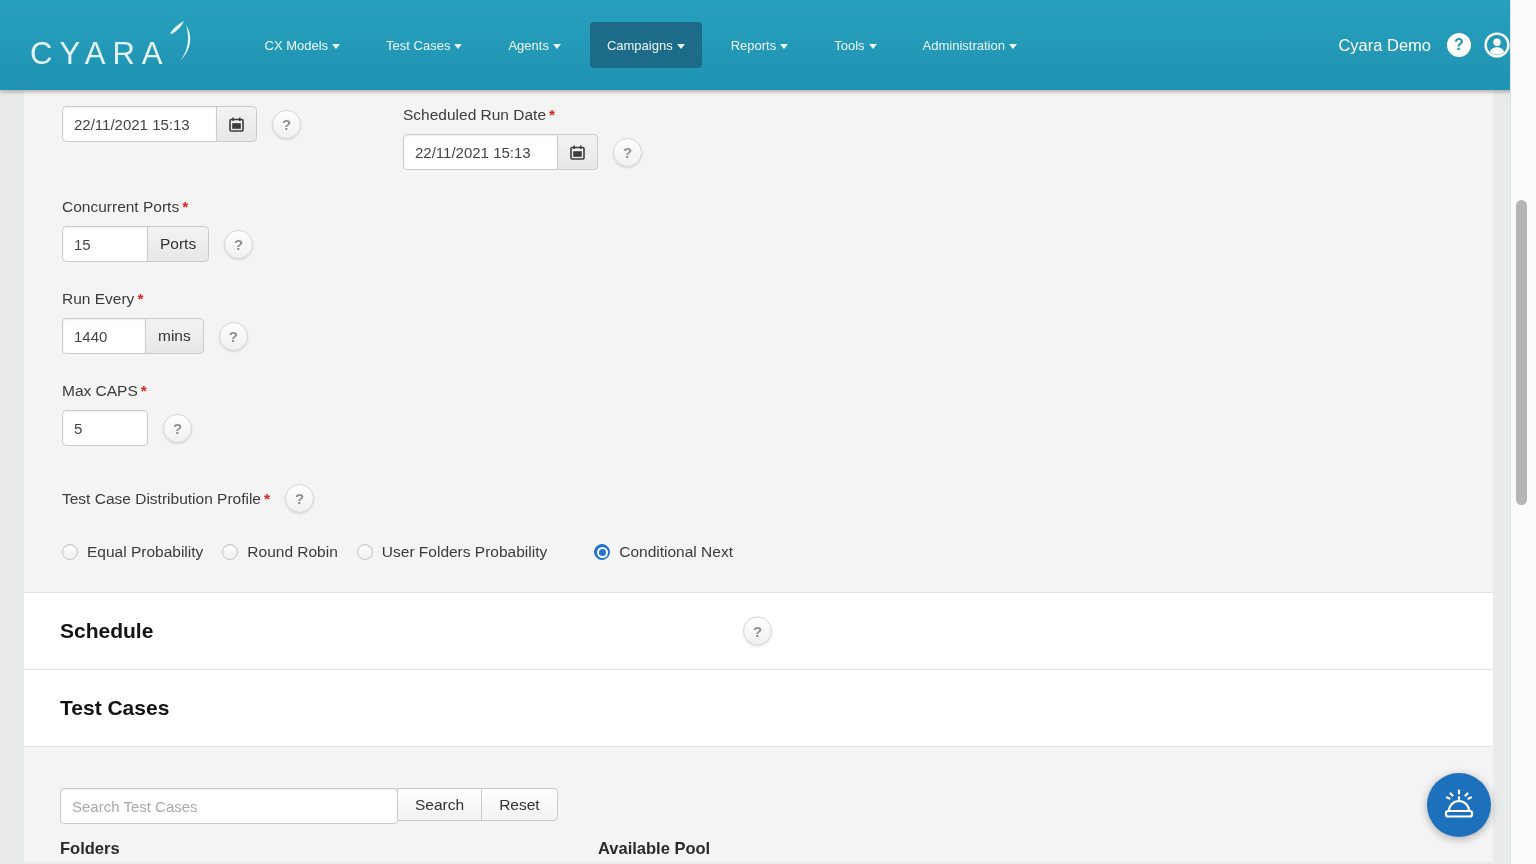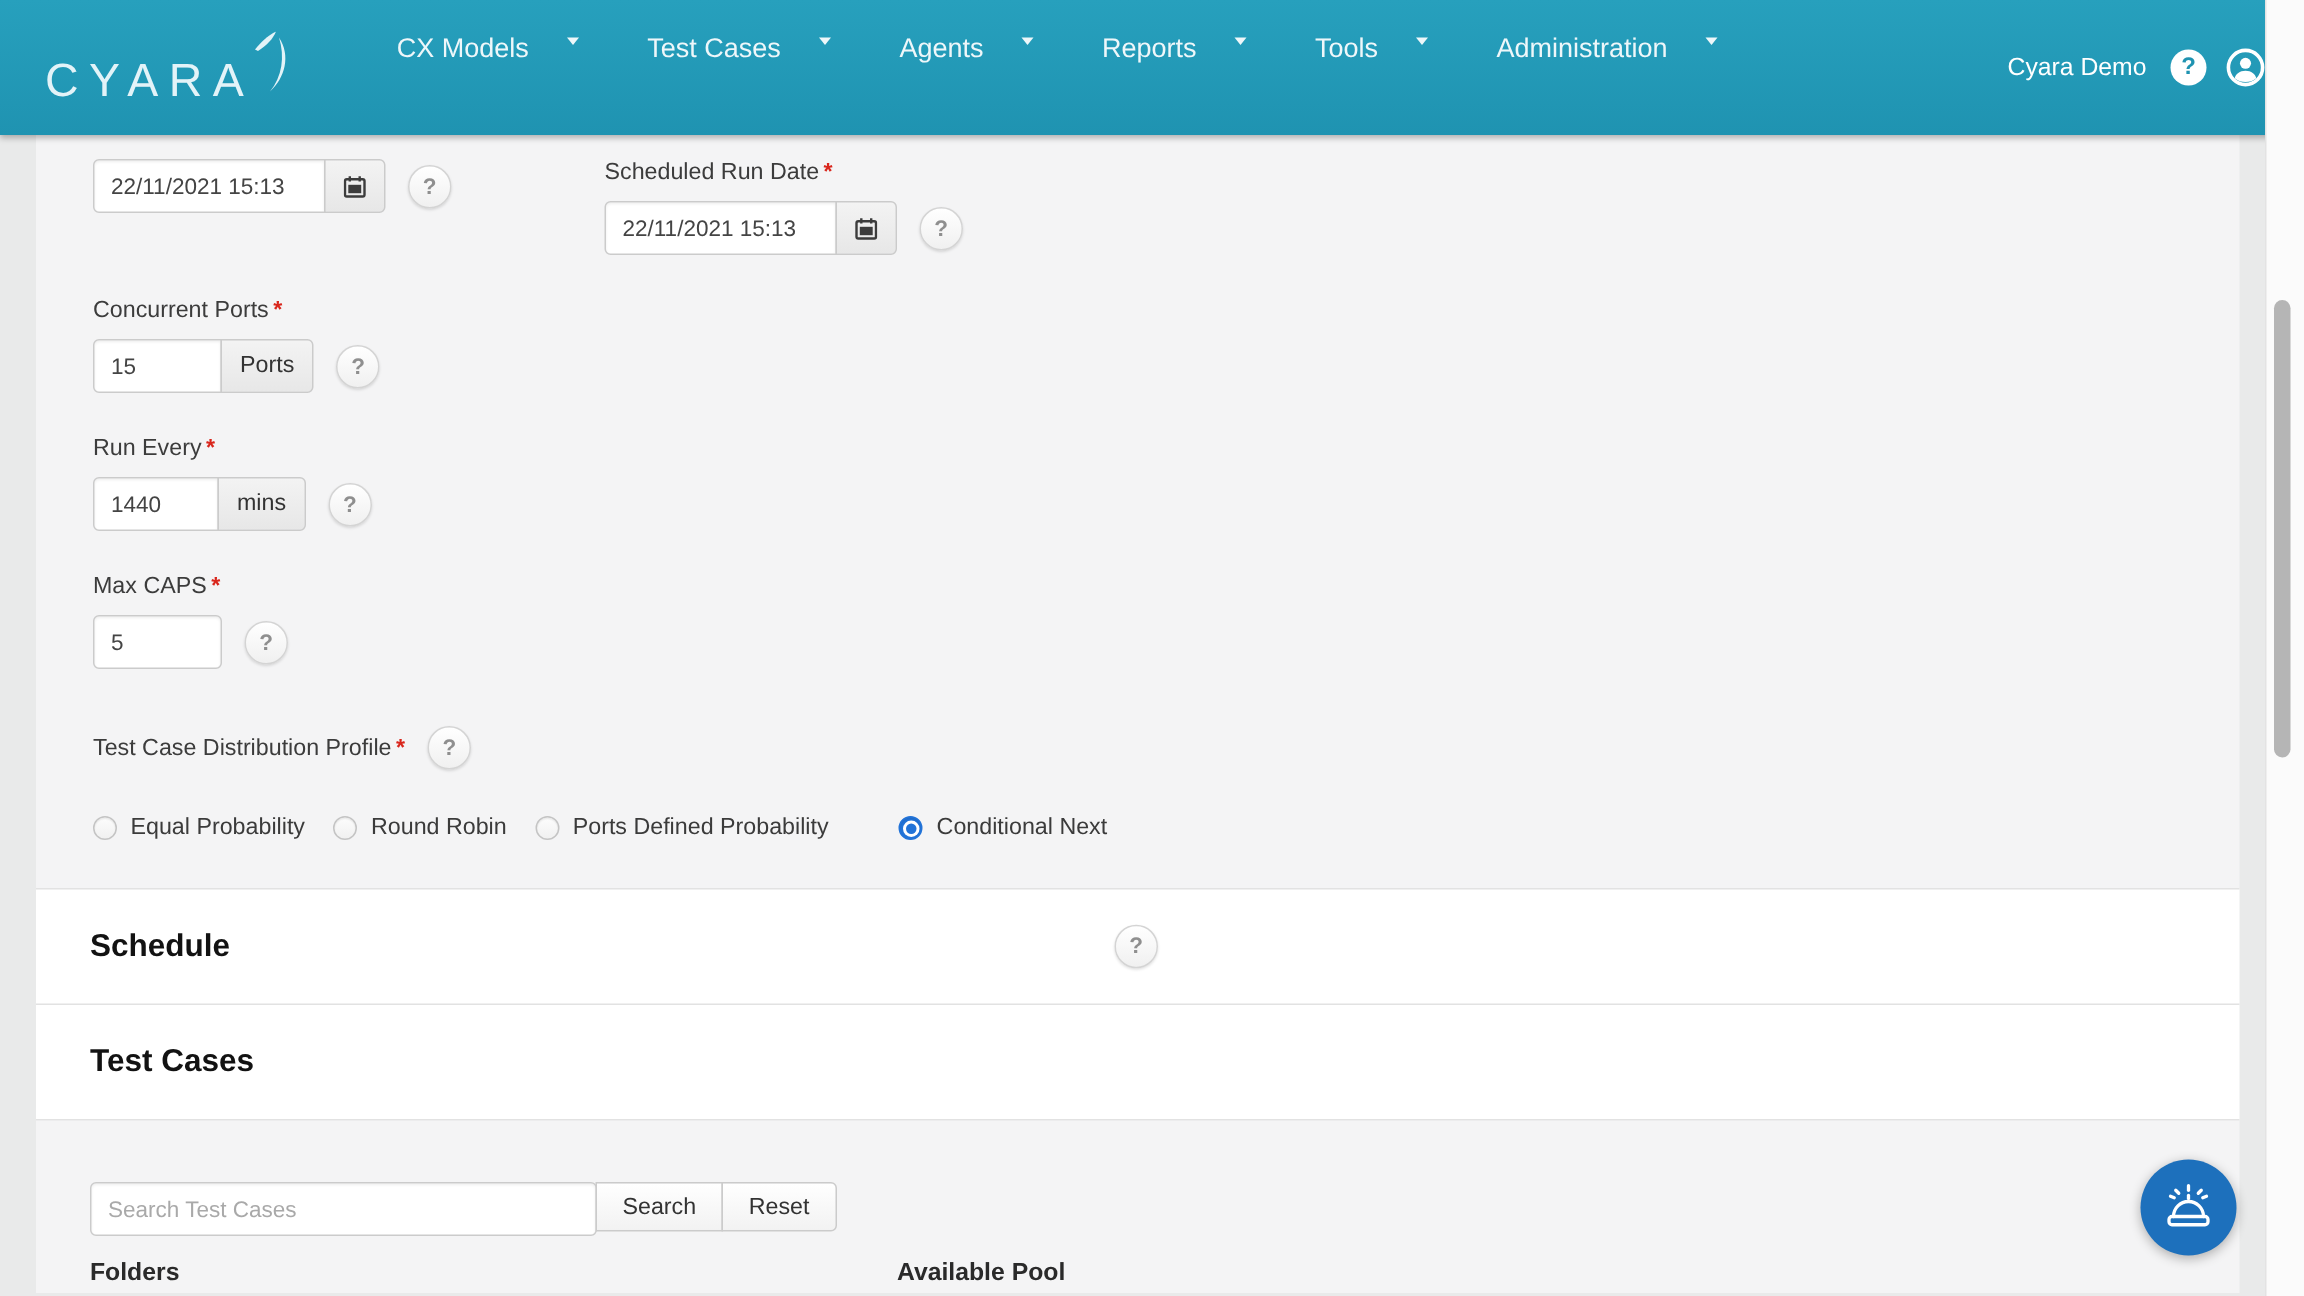--- a/index.html
+++ b/index.html
@@ -15,23 +15,23 @@
     box-shadow:0 2px 4px rgba(0,0,0,.28);
   }
   .logo { display:flex; align-items:flex-end; margin-right:52px; cursor:pointer; }
   .logo-text {
     font-size:31px; font-weight:300; letter-spacing:7px;
     color:#e3f3f8; line-height:1;
   }
   .logo-swoosh { margin-left:-4px; margin-bottom:6px; }
   .nav-items { display:flex; align-items:center; gap:12px; }
   .nav-item {
-    display:flex; align-items:flex-start; gap:25px;
+    display:flex; align-items:center; gap:4px;
     height:46px; padding:0 17px; border-radius:4px;
-    color:#eef7fa; font-size:18px; cursor:pointer; white-space:nowrap;
+    color:#eef7fa; font-size:13px; cursor:pointer; white-space:nowrap;
   }
   .nav-item.active { background:#1b6b89; }
   .caret {
     width:0; height:0; margin-top:3px;
     border-left:4px solid transparent; border-right:4px solid transparent;
     border-top:5px solid rgba(255,255,255,.92);
   }
   .nav-right { margin-left:auto; display:flex; align-items:center; gap:13px; }
   .user-label { color:#fff; font-size:16.5px; margin-right:3px; cursor:pointer; }
   .nav-help {
@@ -163,20 +163,24 @@
     <div class="nav-item">
       <span>CX Models</span>
       <span class="caret"></span>
     </div>
     <div class="nav-item">
       <span>Test Cases</span>
       <span class="caret"></span>
     </div>
     <div class="nav-item">
       <span>Agents</span>
+      <span class="caret"></span>
+    </div>
+    <div class="nav-item active">
+      <span>Campaigns</span>
       <span class="caret"></span>
     </div>
     <div class="nav-item">
       <span>Reports</span>
       <span class="caret"></span>
     </div>
     <div class="nav-item">
       <span>Tools</span>
       <span class="caret"></span>
     </div>
@@ -300,21 +304,21 @@
         <div class="radio-opt">
           <span class="radio-circle"></span>
           <span class="radio-label">Equal Probability</span>
         </div>
         <div class="radio-opt">
           <span class="radio-circle"></span>
           <span class="radio-label">Round Robin</span>
         </div>
         <div class="radio-opt">
           <span class="radio-circle"></span>
-          <span class="radio-label">Ports Defined Probability</span>
+          <span class="radio-label">User Folders Probability</span>
         </div>
         <div class="radio-opt checked last">
           <span class="radio-circle">
               <span class="radio-inner-white">
                 <span class="radio-dot"></span>
               </span>
             </span>
           <span class="radio-label">Conditional Next</span>
         </div>
       </div>

